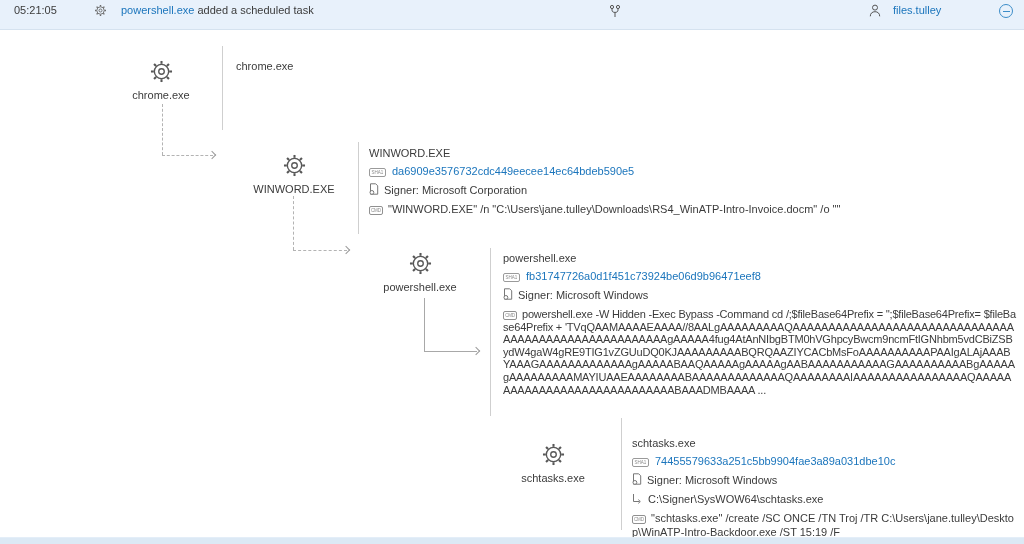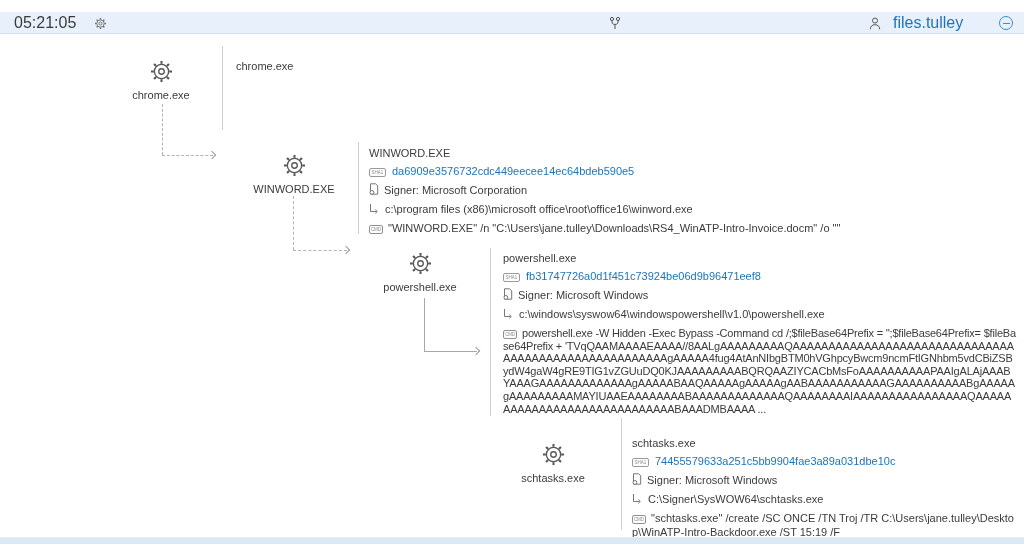--- a/index.html
+++ b/index.html
@@ -4,22 +4,22 @@
 <style>
   :root{
     --accent_link:#1b75bc; --top_bar_bg:#e8f1fb; --bottom_bar_bg:#dce9f5;
     --text:#3b3b3b; --line:#cfcfcf; --arrow:#a8a8a8; --icon:#6b6b6b;
   }
   *{box-sizing:border-box;margin:0;padding:0}
   body{font-family:"Liberation Sans","DejaVu Sans",sans-serif;background:#fff}
   .canvas{position:relative;width:1024px;height:544px;background:#fff;overflow:hidden}
 
   
-  .topbar{position:absolute;left:0;top:12px;width:1024px;height:22px;background:var(--top_bar_bg);
-          border-bottom:1px solid #d5e2ef;font-size:16px;color:var(--text)}
+  .topbar{position:absolute;left:0;top:0;width:1024px;height:30px;background:var(--top_bar_bg);
+          border-bottom:1px solid #d5e2ef;font-size:11px;color:var(--text)}
   .topbar .abs{position:absolute;top:0;height:21px;line-height:21px;white-space:nowrap}
   .link{color:var(--accent_link);cursor:pointer;text-decoration:none}
   .tb-ico{position:absolute}
   .min-circle{position:absolute;left:999px;top:4px;width:14px;height:14px;border:1px solid #3c8dc9;
               border-radius:50%;display:flex;align-items:center;justify-content:center;cursor:pointer}
   .min-dash{width:7px;height:0;border-top:1px solid #3c8dc9}
 
   
   .pnode{position:absolute;width:90px;text-align:center;cursor:pointer}
   .pnode .plabel{display:block;margin-top:1px;font-size:11px;color:var(--text);white-space:nowrap}
@@ -68,20 +68,24 @@
           <line x1="2.2" y1="14" x2="5.4" y2="14"></line>
             <line x1="22.6" y1="14" x2="25.8" y2="14"></line>
           <line x1="5.66" y1="5.66" x2="7.92" y2="7.92"></line>
             <line x1="20.08" y1="20.08" x2="22.34" y2="22.34"></line>
           <line x1="20.08" y1="7.92" x2="22.34" y2="5.66"></line>
             <line x1="5.66" y1="22.34" x2="7.92" y2="20.08"></line>
         </g>
       </svg>
     </span>
 
+    <span class="abs" style="left:121px">
+      <span class="link">powershell.exe</span>
+      <span>added a scheduled task</span>
+    </span>
 
     <span class="tb-ico" style="left:609px;top:4px">
       <svg width="12" height="14" viewBox="0 0 12 14" fill="none" stroke="#555" stroke-width="1">
         <circle cx="3" cy="3" r="1.6"></circle>
           <circle cx="9" cy="3" r="1.6"></circle>
         <path d="M3 4.6v1.5c0 1.6 1.2 2.3 3 2.3s3-.7 3-2.3V4.6"></path>
           <path d="M6 8.5V13"></path>
       </svg>
     </span>
 
@@ -155,26 +159,20 @@
     <div class="drow">
       <span class="sha-badge">SHA1</span><span class="link">da6909e3576732cdc449eecee14ec64bdeb590e5</span>
     </div>
     <div class="drow">
       <span class="ic"><svg width="10" height="12" viewBox="0 0 10 12">
             <path d="M1.5.8h5.2l2 2v8.4H1.5z" fill="none" stroke="#777"></path>
             <circle cx="2.9" cy="9.4" r="1.9" fill="#fff" stroke="#777"></circle>
           </svg></span><span>Signer: Microsoft Corporation</span>
     </div>
     <div class="drow">
-      <span class="ic"><svg width="11" height="11" viewBox="0 0 11 11" fill="none" stroke="#777">
-            <path d="M1.5 1v7.5h6"></path>
-            <path d="M6.3 6.6l2 1.9-2 1.9"></path>
-          </svg></span><span>c:\program files (x86)\microsoft office\root\office16\winword.exe</span>
-    </div>
-    <div class="drow">
       <span class="cmd-badge">CMD</span><span>"WINWORD.EXE" /n "C:\Users\jane.tulley\Downloads\RS4_WinATP-Intro-Invoice.docm" /o ""</span>
     </div>
   </div>
 
   <div class="vline" style="left:293px;top:196px;height:54px"></div>
   <div class="hline" style="left:293px;top:250px;width:54px"></div>
   <div class="chev" style="left:343px;top:247px"></div>
 
   <div class="pnode" style="left:375px;top:251px">
     <span class="gear">
@@ -202,26 +200,20 @@
     <div class="drow">powershell.exe</div>
     <div class="drow">
       <span class="sha-badge">SHA1</span><span class="link">fb31747726a0d1f451c73924be06d9b96471eef8</span>
     </div>
     <div class="drow">
       <span class="ic"><svg width="10" height="12" viewBox="0 0 10 12">
             <path d="M1.5.8h5.2l2 2v8.4H1.5z" fill="none" stroke="#777"></path>
             <circle cx="2.9" cy="9.4" r="1.9" fill="#fff" stroke="#777"></circle>
           </svg></span><span>Signer: Microsoft Windows</span>
     </div>
-    <div class="drow">
-      <span class="ic"><svg width="11" height="11" viewBox="0 0 11 11" fill="none" stroke="#777">
-            <path d="M1.5 1v7.5h6"></path>
-            <path d="M6.3 6.6l2 1.9-2 1.9"></path>
-          </svg></span><span>c:\windows\syswow64\windowspowershell\v1.0\powershell.exe</span>
-    </div>
     <div class="drow wrap">
       <span class="cmd-badge">CMD</span><span>powershell.exe -W Hidden -Exec Bypass -Command cd /;$fileBase64Prefix = '';$fileBase64Prefix= $fileBase64Prefix + 'TVqQAAMAAAAEAAAA//8AALgAAAAAAAAAQAAAAAAAAAAAAAAAAAAAAAAAAAAAAAAAAAAAAAAAAAAAAAAAAAAAAAAgAAAAA4fug4AtAnNIbgBTM0hVGhpcyBwcm9ncmFtIGNhbm5vdCBiZSBydW4gaW4gRE9TIG1vZGUuDQ0KJAAAAAAAAABQRQAAZIYCACbMsFoAAAAAAAAAAPAAIgALAjAAABYAAAGAAAAAAAAAAAAAgAAAAABAAQAAAAAgAAAAAgAABAAAAAAAAAAAGAAAAAAAAAABgAAAAAgAAAAAAAAAMAYIUAAEAAAAAAAABAAAAAAAAAAAAAQAAAAAAAAIAAAAAAAAAAAAAAAAQAAAAAAAAAAAAAAAAAAAAAAAAAAAAABAAADMBAAAA ...</span>
     </div>
   </div>
 
   <div class="vline solid" style="left:424px;top:298px;height:53px"></div>
   <div class="hline solid" style="left:424px;top:351px;width:53px"></div>
   <div class="chev" style="left:473px;top:348px"></div>
 
   <div class="pnode" style="left:508px;top:442px">

